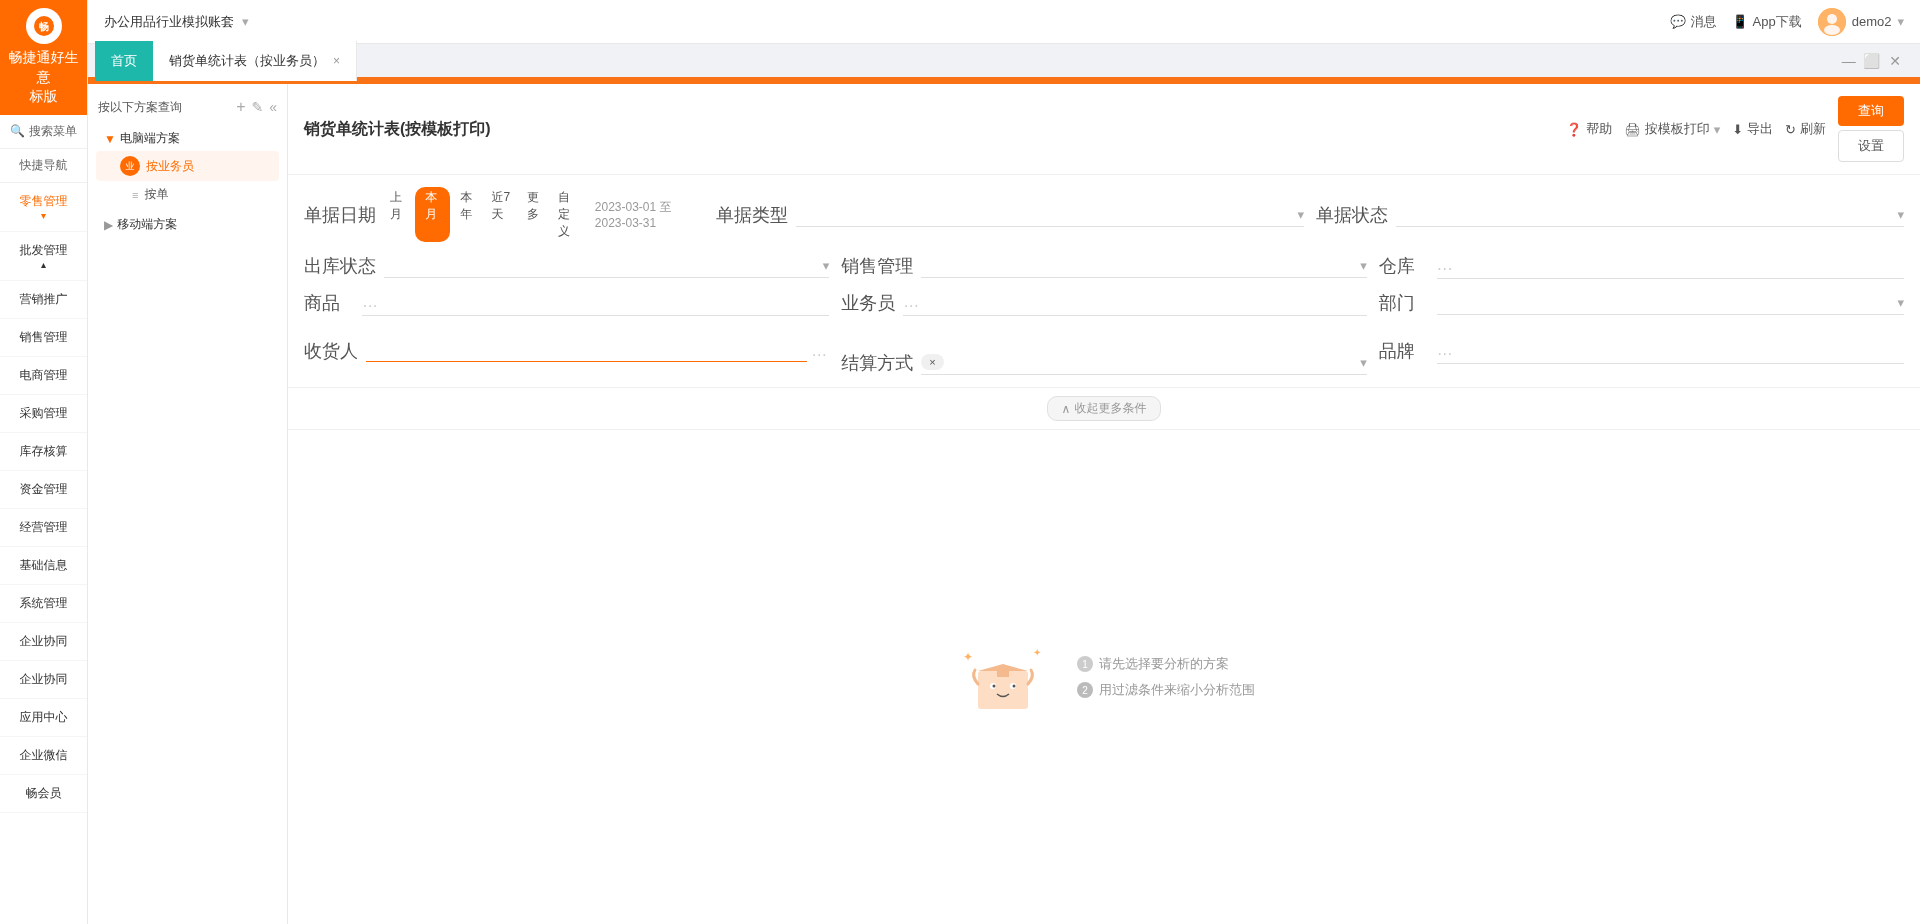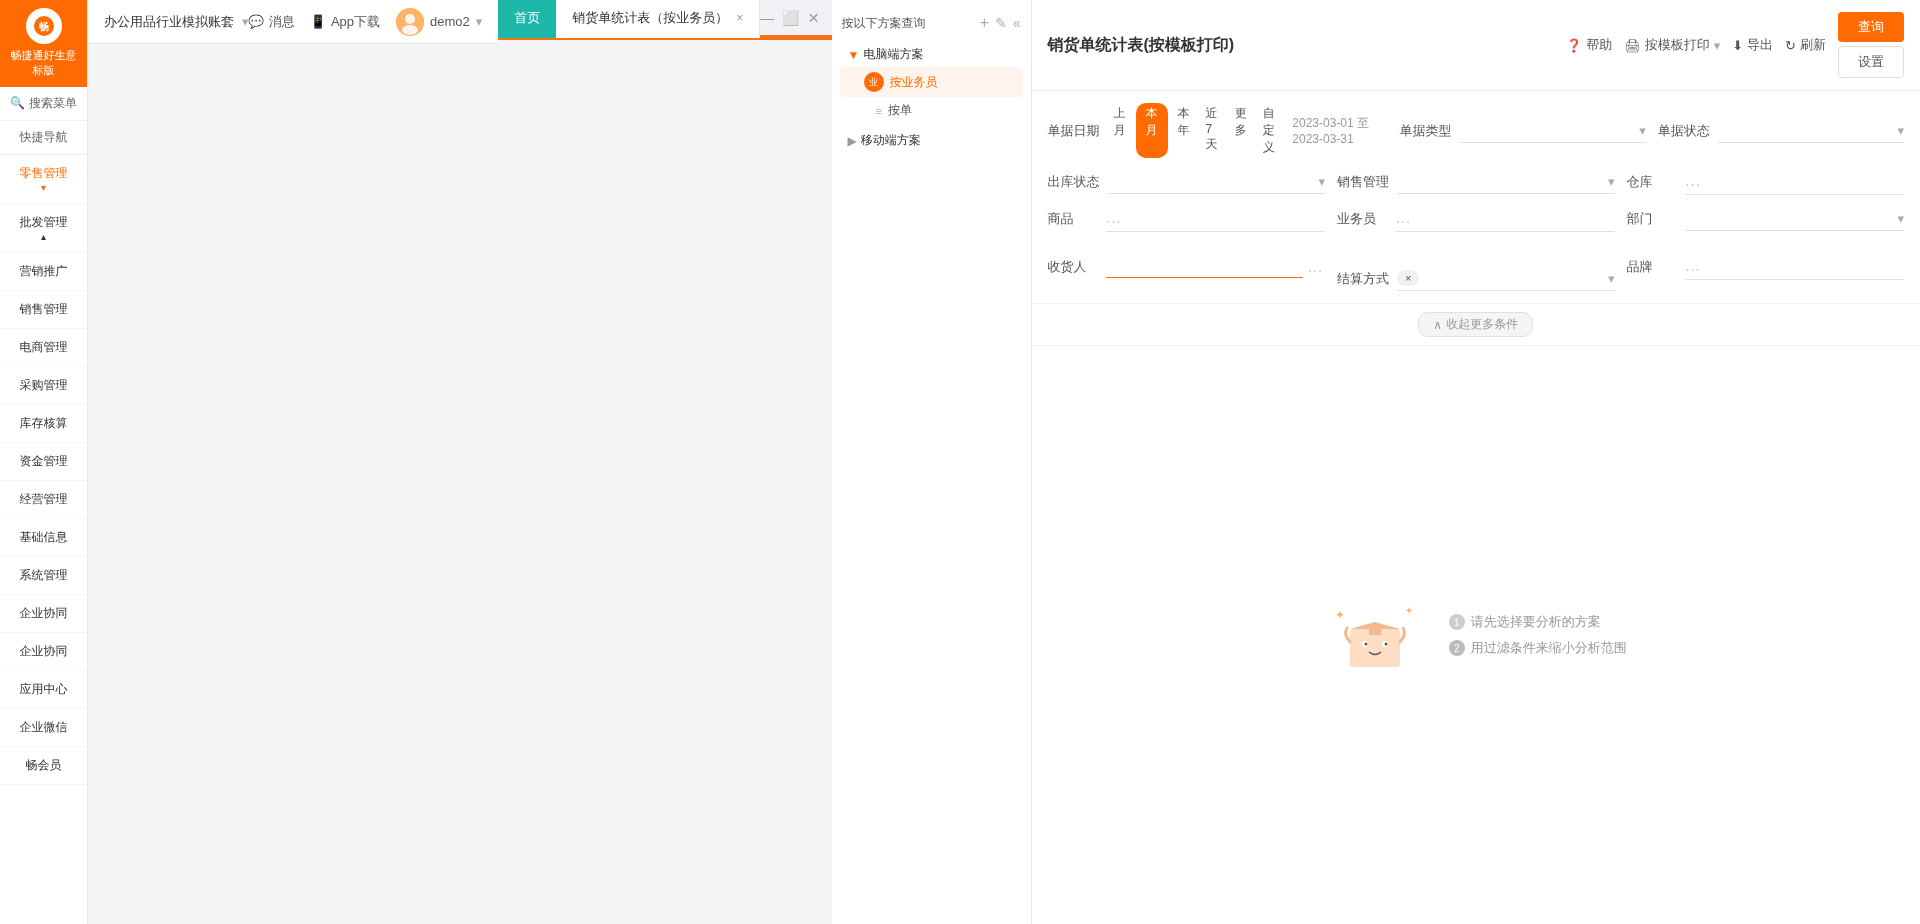--- a/index.html
+++ b/index.html
@@ -66,21 +66,21 @@
       color: #333;
       font-size: 12px;
       border-bottom: 1px solid #f5f5f5;
     }
     .sidebar-item.active { color: #ff6b00; }
 
     
     .main {
       flex: 1;
       display: flex;
-      flex-direction: row;
+      flex-direction: column;
       overflow: hidden;
     }
 
     
     .top-header {
       background: #fff;
       height: 44px;
       display: flex;
       align-items: center;
       justify-content: space-between;
@@ -108,22 +108,22 @@
       gap: 4px;
       cursor: pointer;
     }
 
     
     .tab-bar {
       background: #f0f2f5;
       height: 40px;
       display: flex;
       align-items: center;
-      padding: 0 0;
-      border-bottom: 5px solid #f97316;
+      padding: 0 7px;
+      border-bottom: 7px solid #f97316;
       flex-shrink: 0;
     }
     .tab {
       height: 40px;
       display: flex;
       align-items: center;
       padding: 0 16px;
       cursor: pointer;
       font-size: 13px;
       color: #555;
@@ -295,21 +295,21 @@
       margin-bottom: 10px;
     }
     .filter-row:last-child { margin-bottom: 0; }
     .filter-field {
       display: flex;
       align-items: center;
       flex: 1;
       min-width: 0;
     }
     .filter-label {
-      font-size: 13px;
+      font-size: 18px;
       color: #555;
       white-space: nowrap;
       margin-right: 8px;
       min-width: 50px;
     }
     .filter-input {
       flex: 1;
       border: none;
       border-bottom: 1px solid #e0e0e0;
       padding: 4px 0;
@@ -449,21 +449,21 @@
 <body>
 
 <div class="sidebar">
   <div class="sidebar-logo">
     <div class="logo-icon">
       <svg width="22" height="22" viewBox="0 0 22 22" fill="none">
         <circle cx="11" cy="11" r="10" fill="#ff6b00"></circle>
         <text x="11" y="15" text-anchor="middle" fill="#fff" font-size="10" font-weight="bold">畅</text>
       </svg>
     </div>
-    <div style="white-space:pre-line;font-size:11px;">畅捷通好生意
+    <div style="white-space:pre-line;font-size:14px;">畅捷通好生意
 标版</div>
   </div>
 
   <div class="sidebar-search">
     <div style="display:flex;align-items:center;justify-content:center;gap:4px;">
       <span>🔍</span>
       <span>搜索菜单</span>
     </div>
   </div>
 

